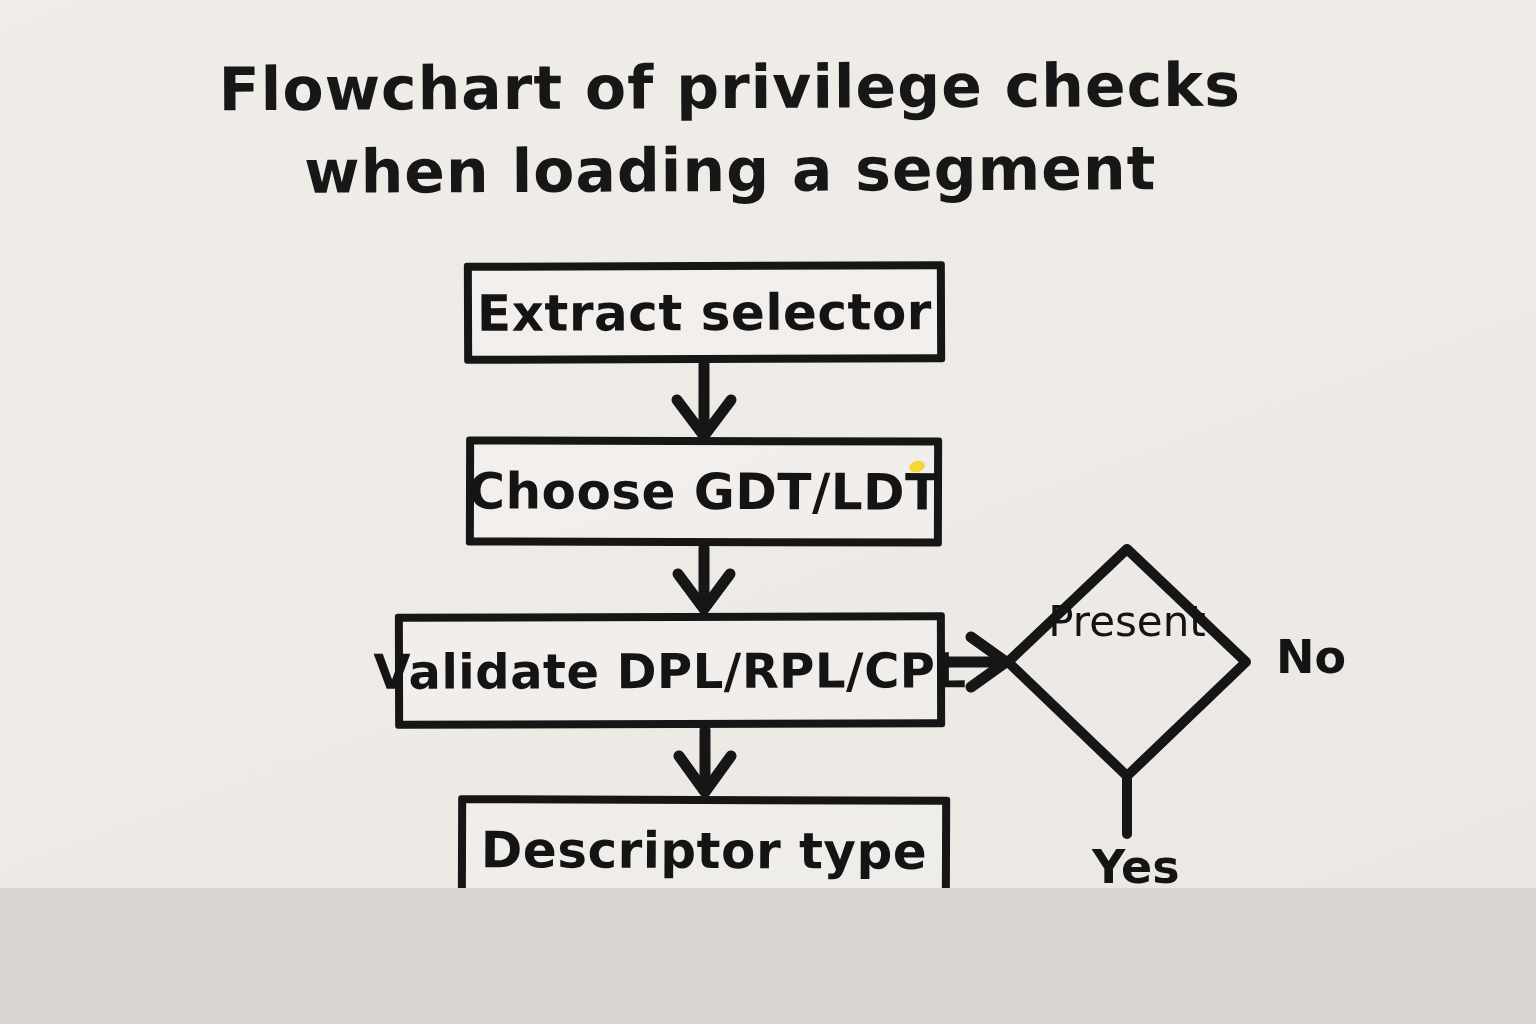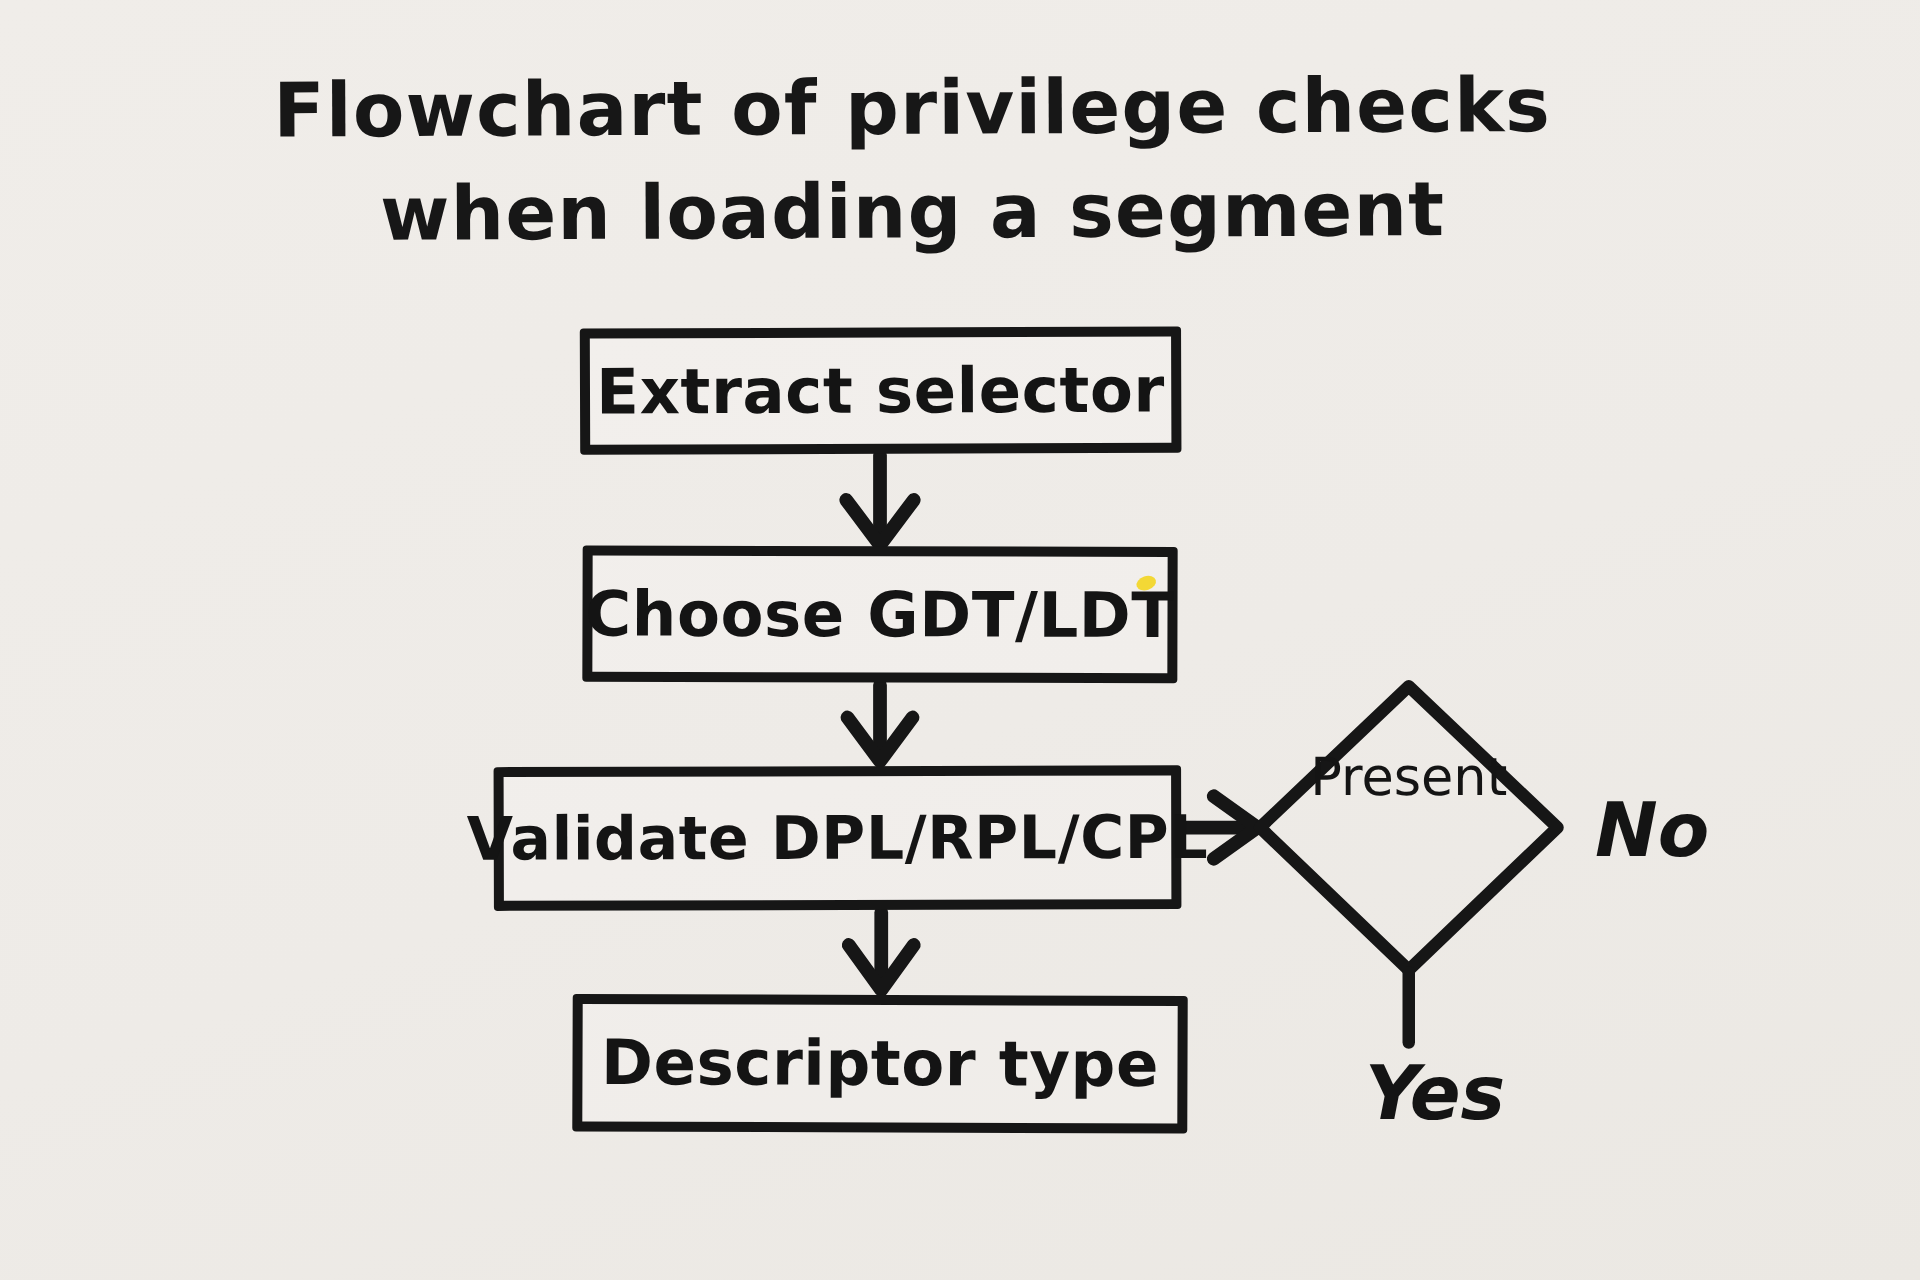--- a/index.html
+++ b/index.html
@@ -3,21 +3,21 @@
 <meta charset="utf-8">
 <style>
   html, body {
     margin: 0;
     padding: 0;
     background: #d8d5d1;
   }
   .canvas {
     position: relative;
     width: 1536px;
-    height: 1024px;
+    height: 888px;
     overflow: hidden;
     background: linear-gradient(160deg, #f0ede9 0%, #eeebe7 55%, #ebe8e3 100%);
     font-family: "DejaVu Sans", "Liberation Sans", sans-serif;
     color: #1a1a1a;
   }
   svg.wires {
     position: absolute;
     left: 0; top: 0;
     width: 1536px; height: 1024px;
   }
@@ -59,24 +59,23 @@
     width: 200px;
     text-align: center;
     font-size: 42px;
     font-weight: normal;
     line-height: 1.25;
     color: #141414;
   }
   .diamond-label span { display: block; }
   .edge-label {
     position: absolute;
-    font-size: 60px;
+    font-size: 46px;
     font-weight: bold;
     color: #141414;
-    font-style: italic;
   }
   .edge-label-no  { left: 1276px; top: 630px; }
   .edge-label-yes { left: 1092px; top: 840px; }
   .speck {
     position: absolute;
     left: 909px;
     top: 461px;
     width: 16px;
     height: 11px;
     border-radius: 50%;

